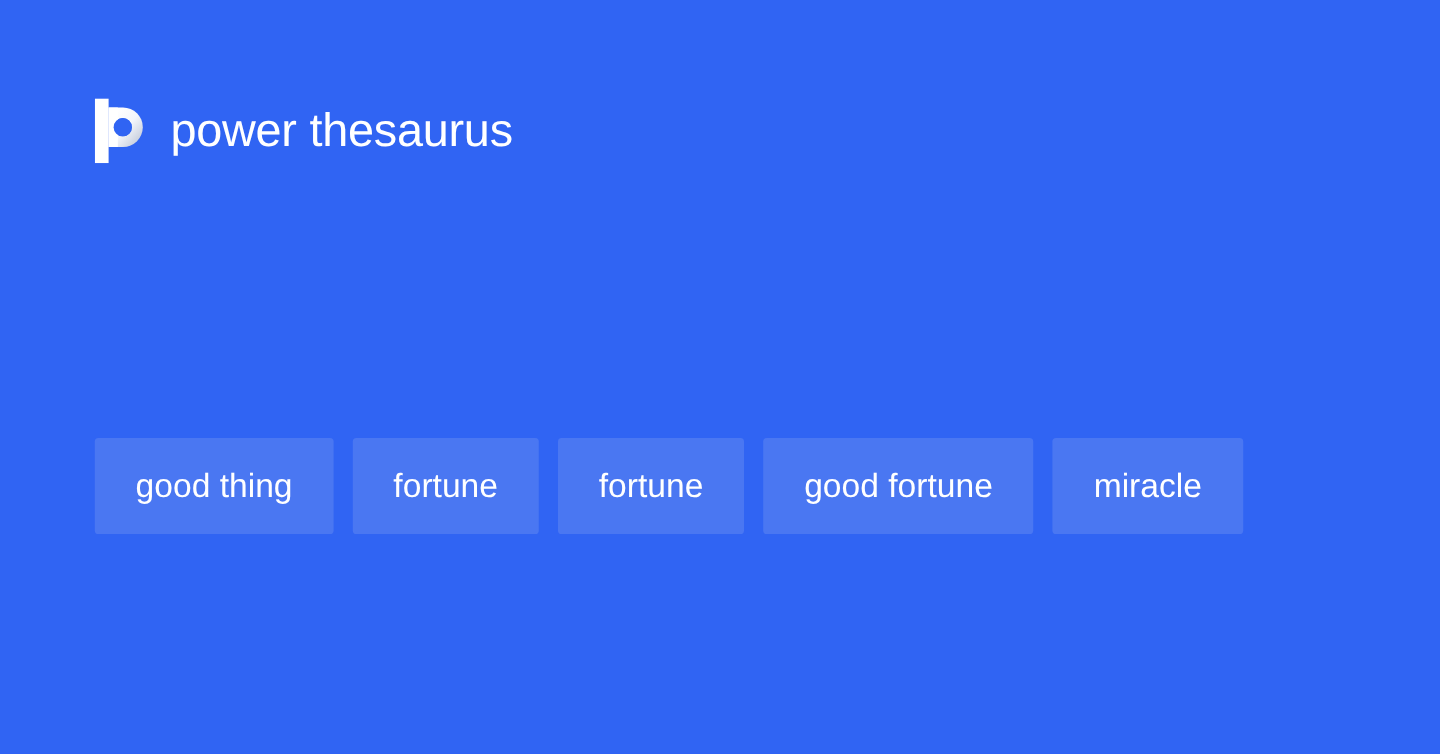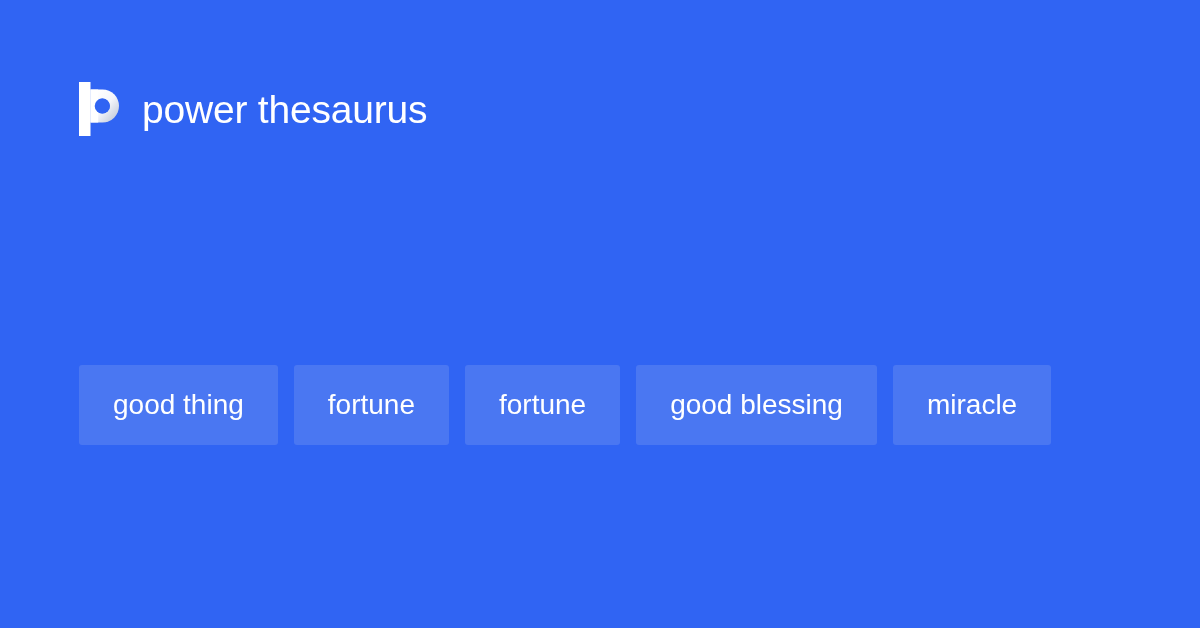--- a/index.html
+++ b/index.html
@@ -117,17 +117,17 @@
       </svg>
     </span>
     <span class="brand-name">power thesaurus</span>
   </div>
 
 
   <div class="tag-list">
     <span class="tag-chip">good thing</span>
     <span class="tag-chip">fortune</span>
     <span class="tag-chip">fortune</span>
-    <span class="tag-chip">good blessing</span>
+    <span class="tag-chip">good fortune</span>
     <span class="tag-chip">miracle</span>
   </div>
 
 </div>
 
 </body></html>

